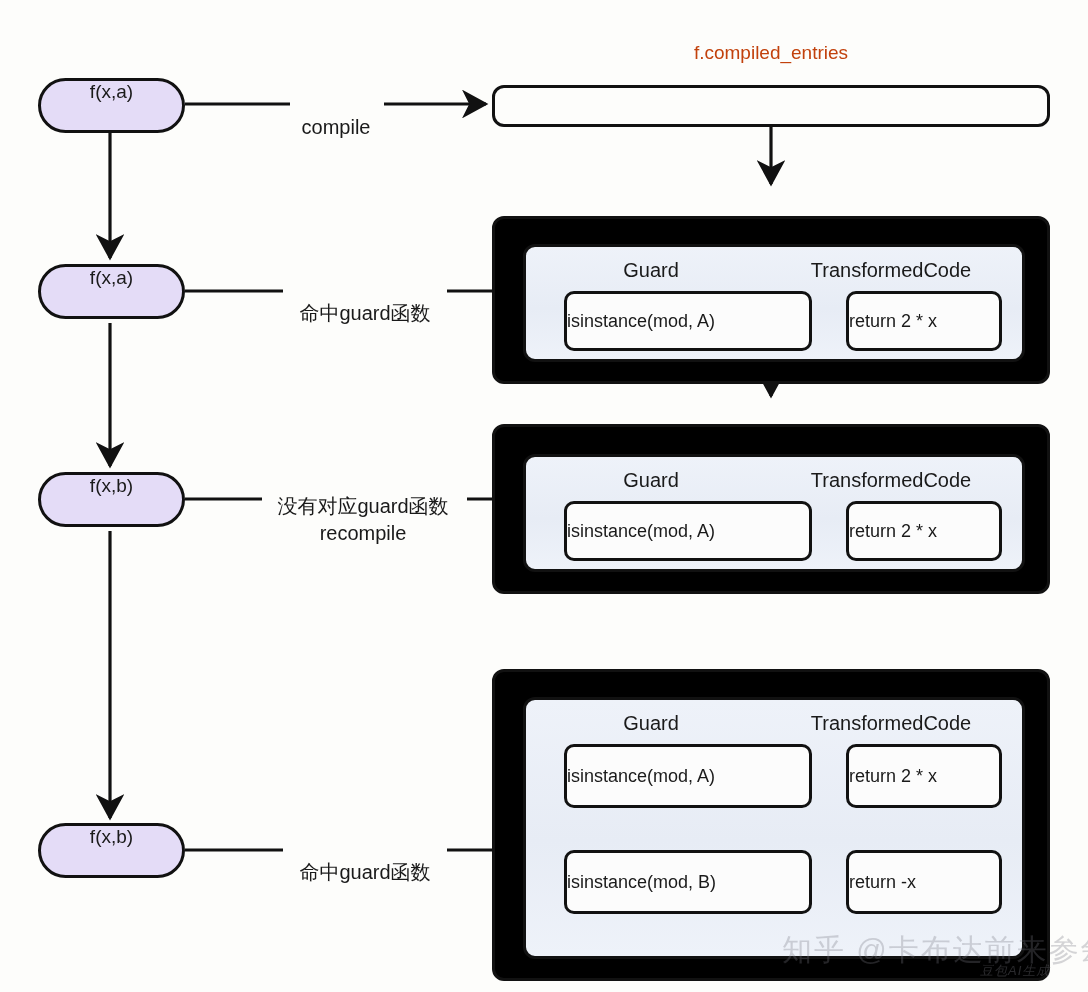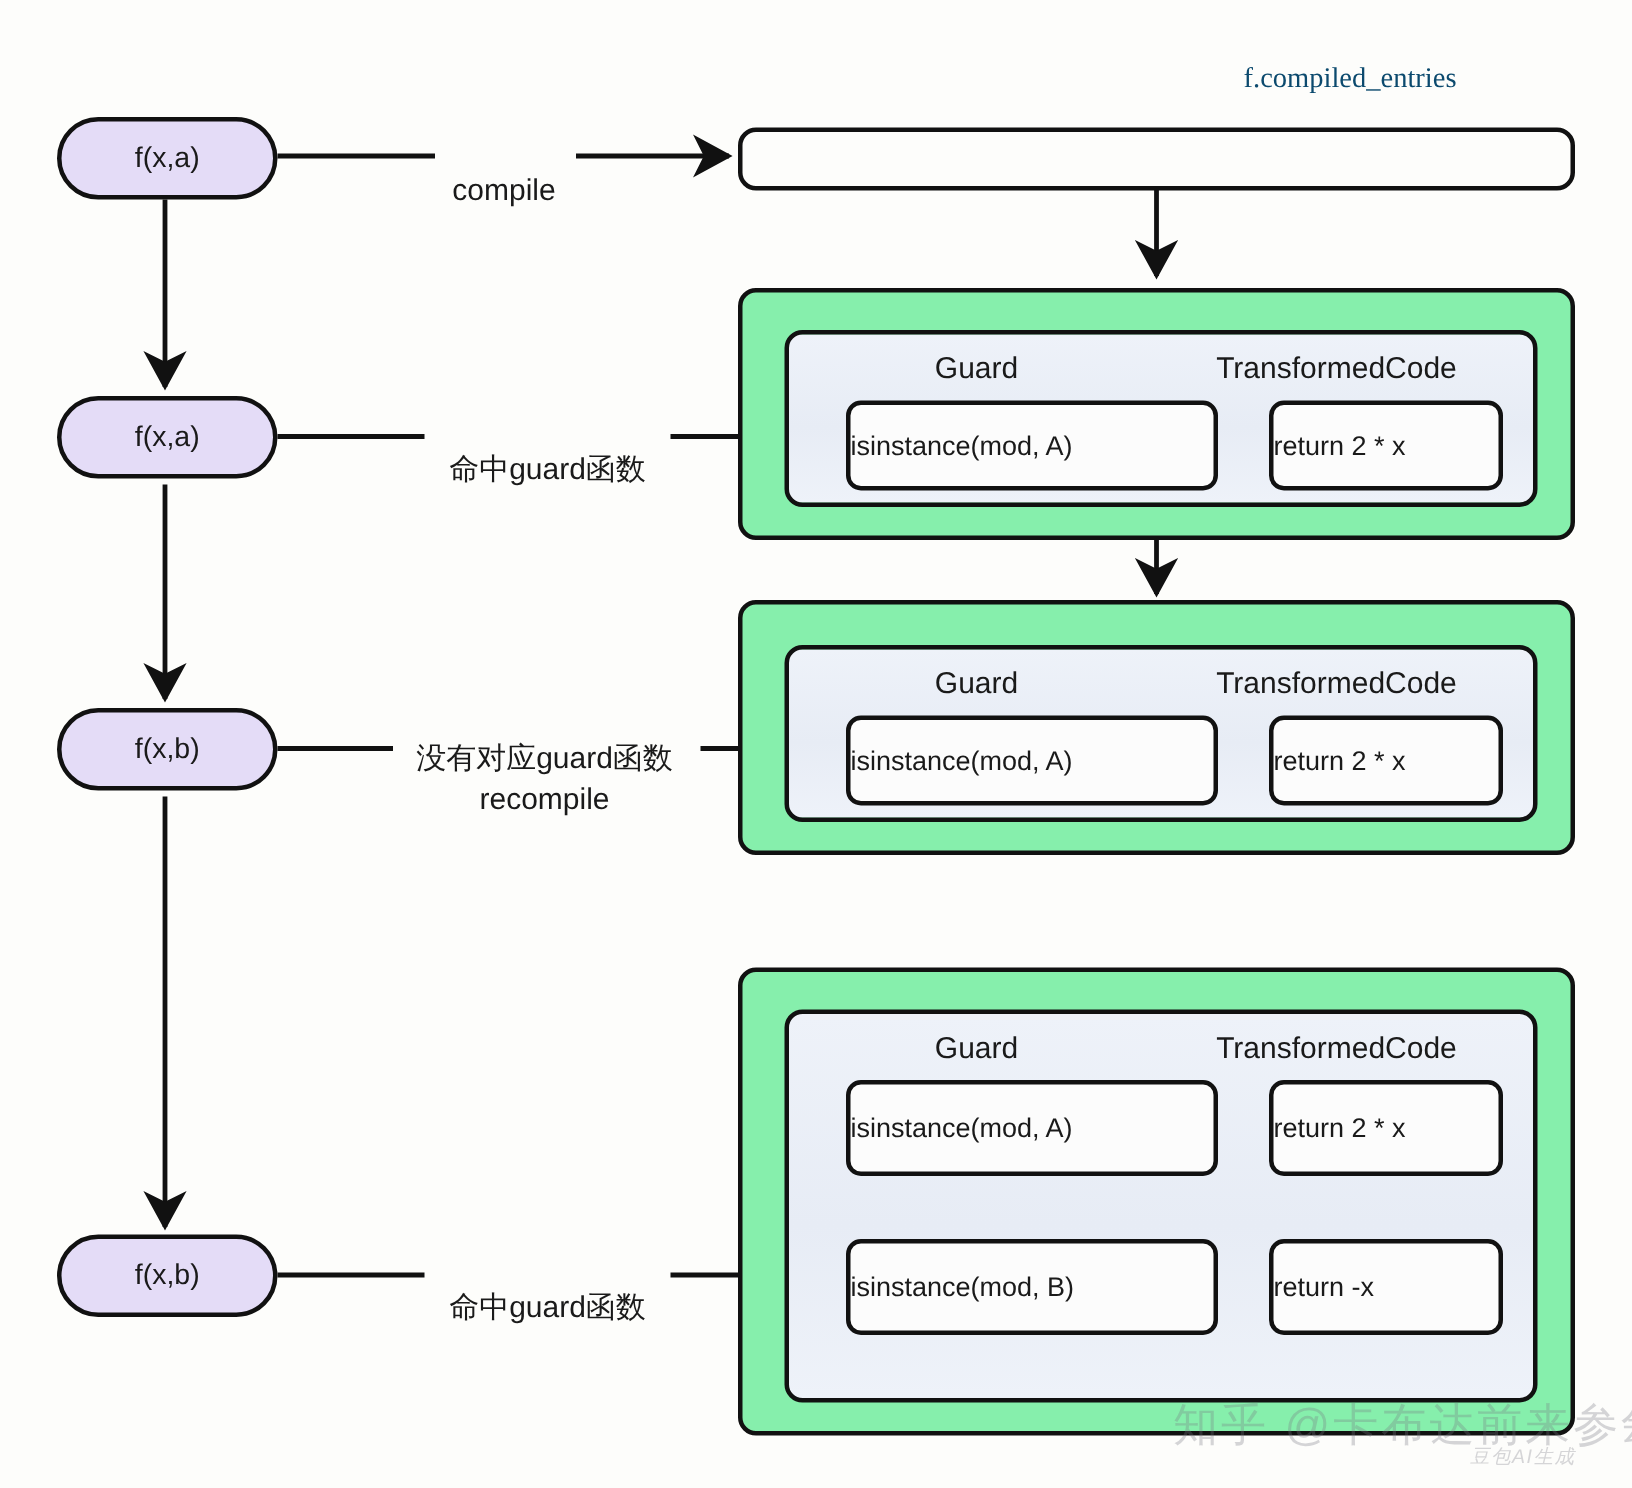--- a/index.html
+++ b/index.html
@@ -15,50 +15,49 @@
     font-family: "Liberation Sans", "DejaVu Sans", sans-serif;
     overflow: hidden;
   }
   
   .pill {
     position: absolute;
     background: #e4dcf7;
     border: 3px solid #111111;
     border-radius: 999px;
     display: flex;
-    align-items: center;
     justify-content: center;
     font-size: 19px;
     color: #1a1a1a;
     box-sizing: border-box;
   }
   
   .edge-label {
     position: absolute;
     font-size: 20px;
     color: #1a1a1a;
     text-align: center;
     line-height: 1.35;
     white-space: pre-line;
     margin-top: 21px;
   }
   .caption {
     position: absolute;
     font-size: 19px;
-    color: #0c4a6e;
-    text-align: right;
-    font-family: Liberation Serif, serif;
+    color: #c2410c;
+    text-align: center;
   }
   
   .outer-box {
     position: absolute;
     border: 3px solid #111111;
     border-radius: 12px;
-    background: #86efac;
-    box-sizing: border-box;
+    background: #000000;
+    box-sizing: border-box;
+    margin-top: 24px;
   }
   .entries-box {
     position: absolute;
     border: 3px solid #111111;
     border-radius: 12px;
     background: #fdfdfb;
     box-sizing: border-box;
   }
   .inner-panel {
     position: absolute;

